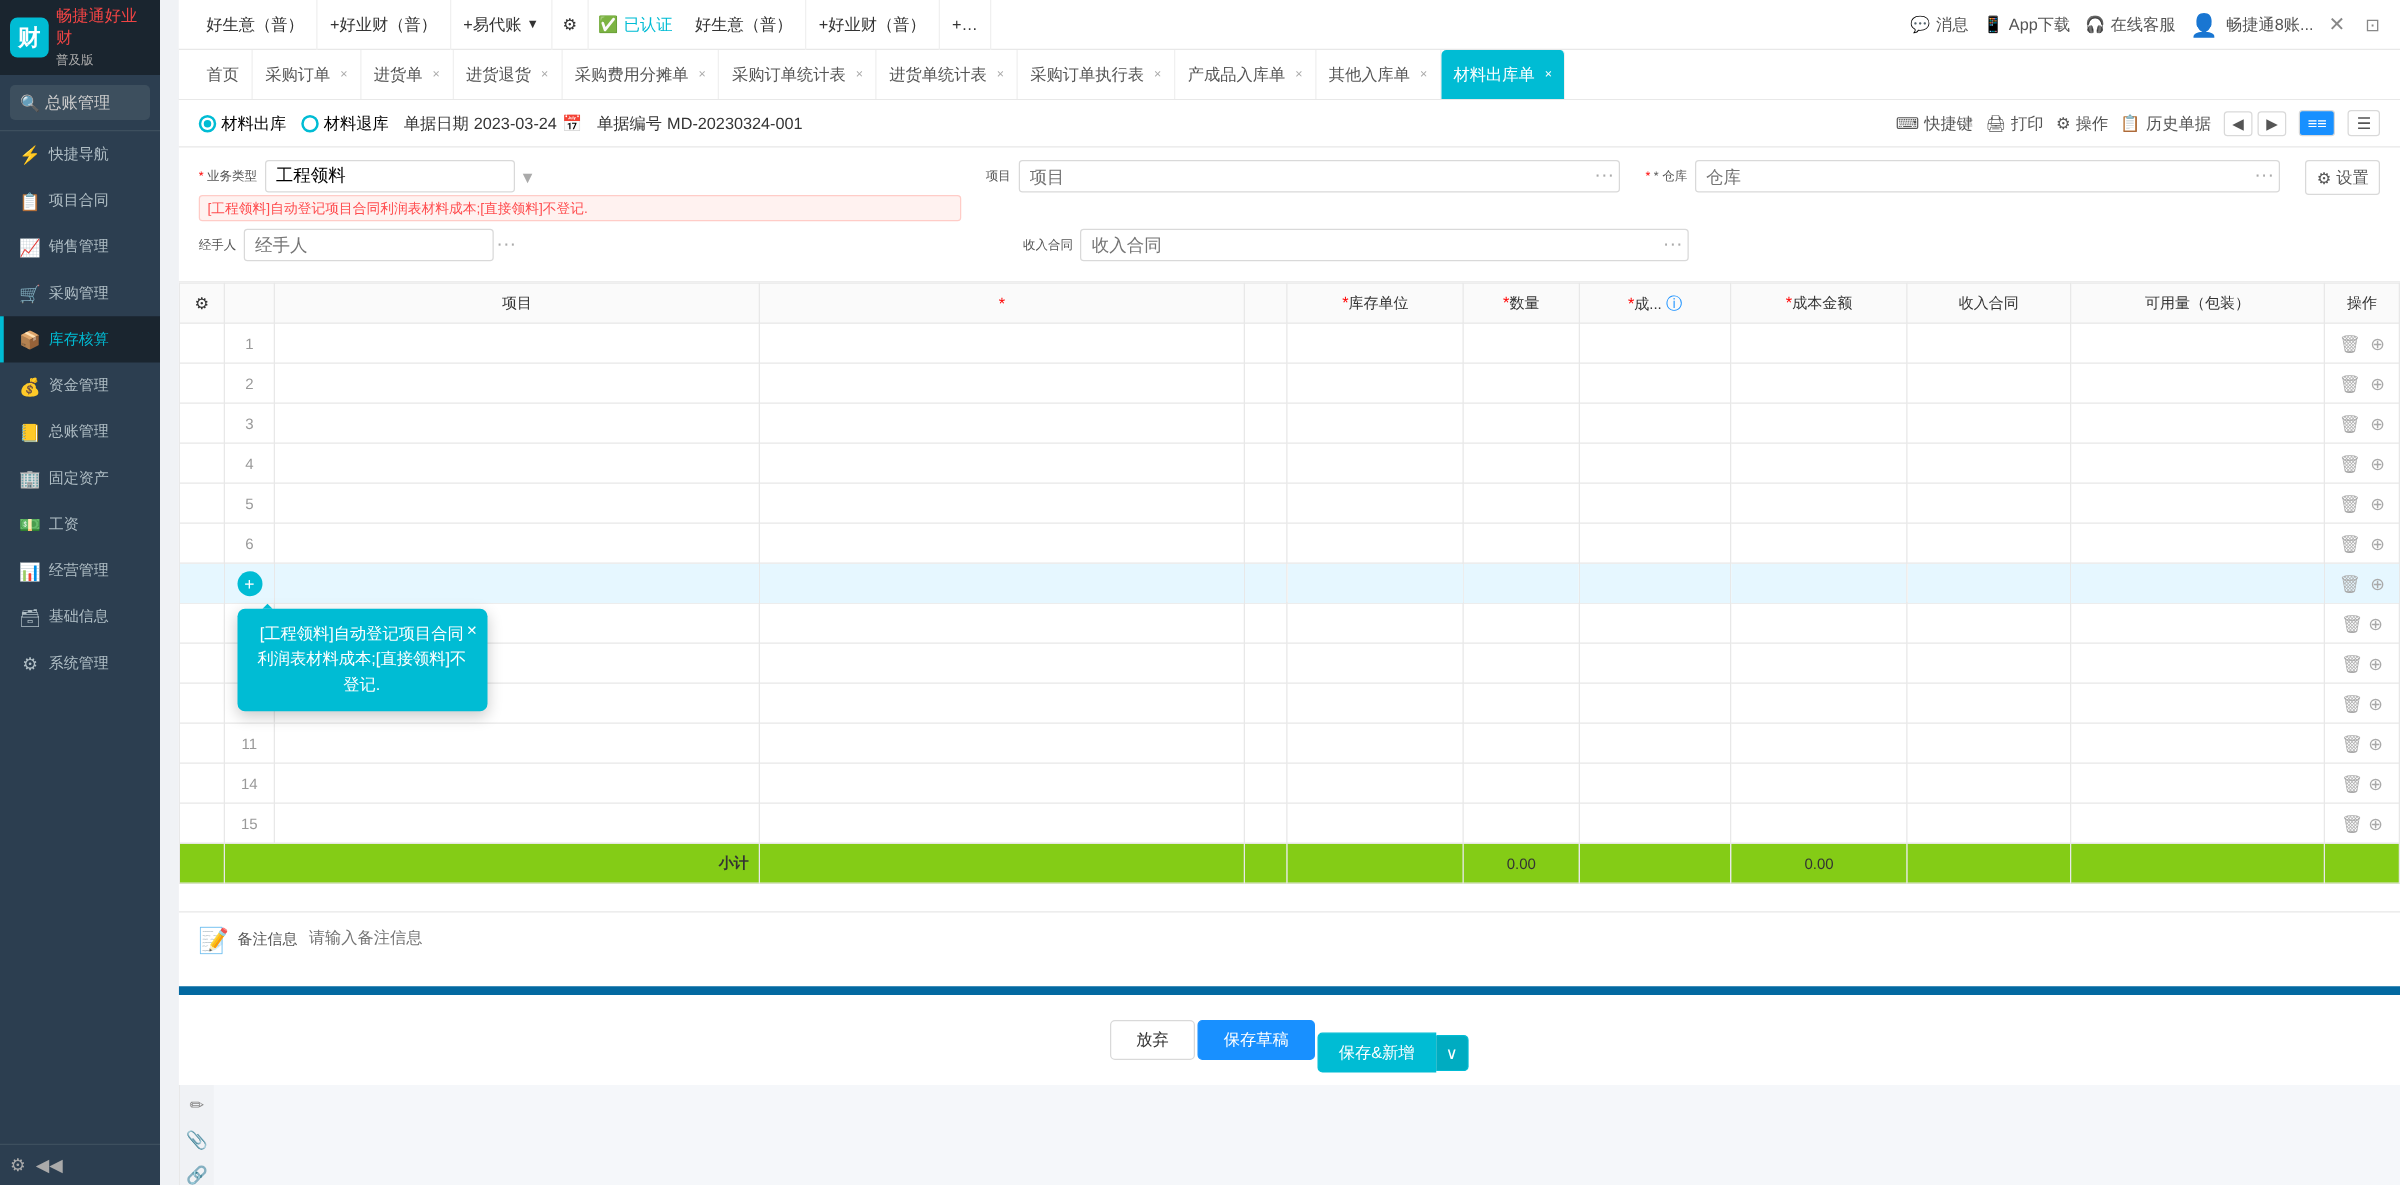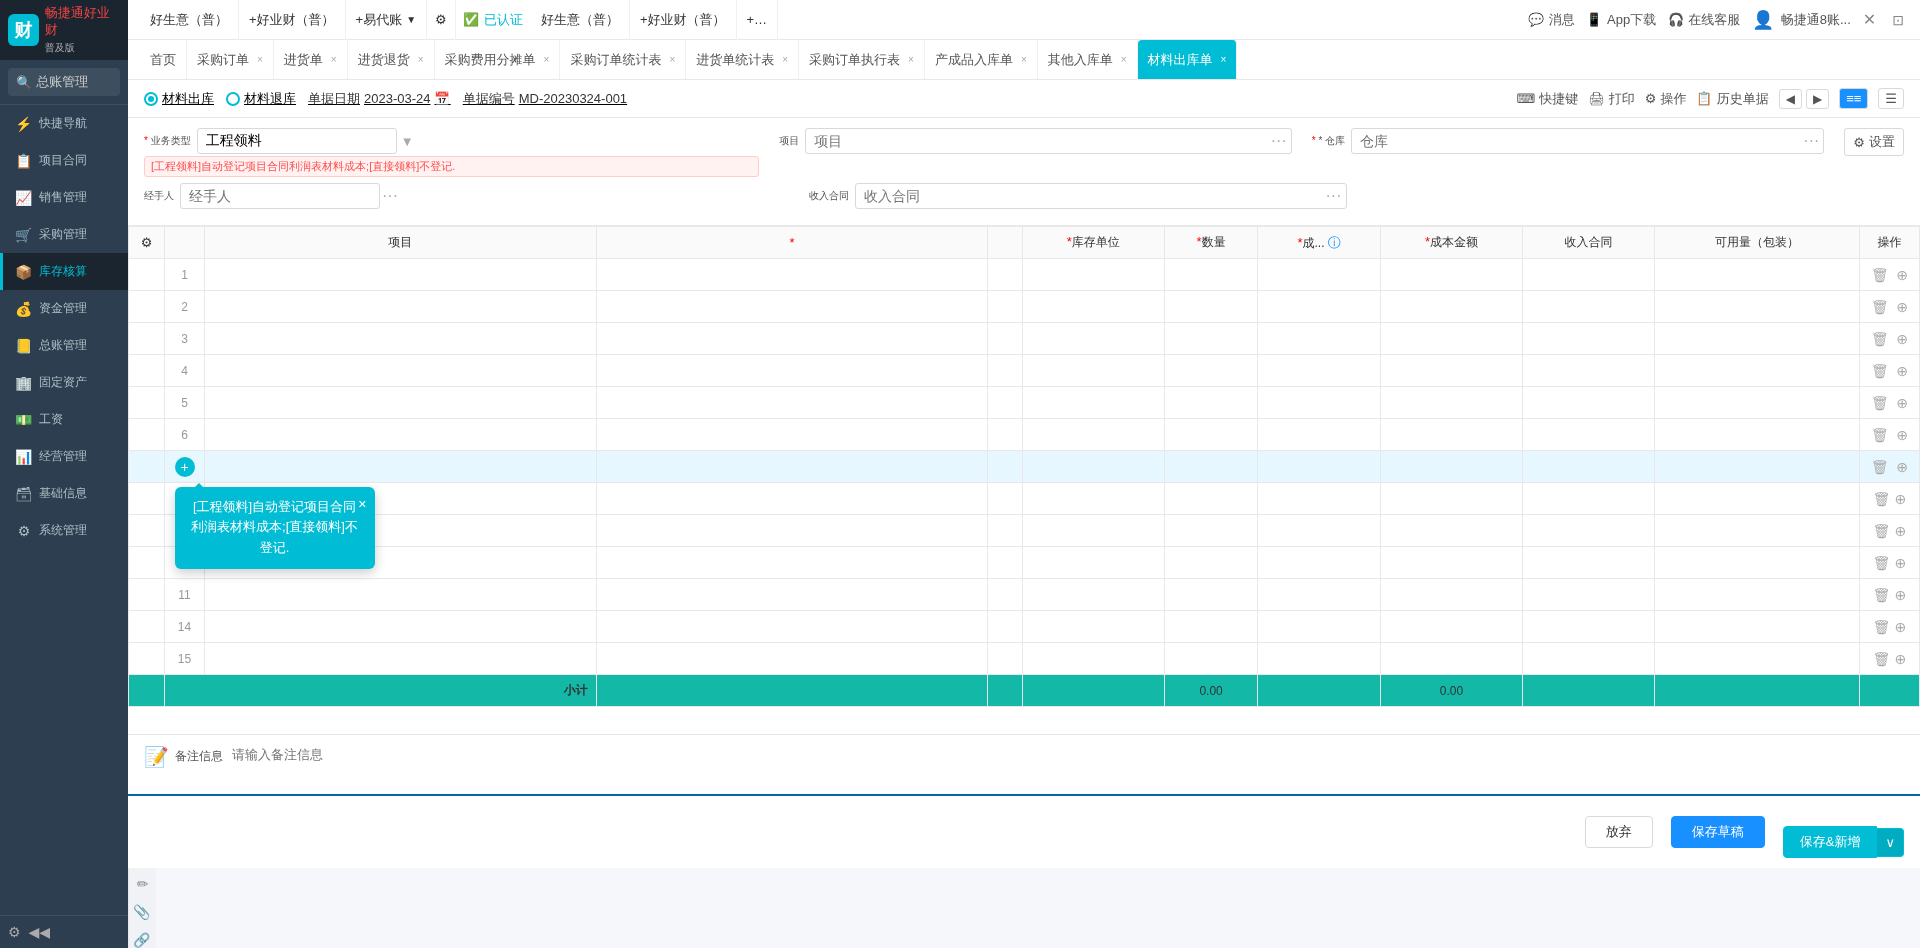--- a/index.html
+++ b/index.html
@@ -59,21 +59,21 @@
     .sidebar-item-icon { font-size: 14px; width: 18px; text-align: center; }
     .sidebar-item-label { font-size: 12px; }
     .sidebar-bottom {
       padding: 8px;
       border-top: 1px solid #3d4f5e;
       display: flex; gap: 8px; align-items: center;
     }
     .sidebar-bottom-btn { color: #aaa; cursor: pointer; font-size: 14px; }
 
     
-    .main { flex: 1; display: flex; flex-direction: column; overflow: hidden; }
+    .main { flex: 1; display: flex; flex-direction: column; overflow: hidden; padding-left: 15px; }
 
     
     .topbar {
       background: #fff;
       border-bottom: 1px solid #e8e8e8;
       height: 40px;
       display: flex;
       align-items: center;
       padding: 0 12px;
       gap: 0;
@@ -131,21 +131,21 @@
     
     .doc-area { flex: 1; background: #fff; margin: 0; display: flex; flex-direction: column; }
 
     
     .doc-toolbar {
       display: flex; align-items: center; justify-content: space-between;
       padding: 8px 16px;
       border-bottom: 1px solid #e8e8e8;
       flex-shrink: 0;
     }
-    .doc-toolbar-left { display: flex; align-items: flex-start; gap: 12px; text-decoration: underline; }
+    .doc-toolbar-left { display: flex; align-items: flex-start; gap: 12px; }
     .doc-toolbar-right { display: flex; align-items: center; gap: 10px; }
     .doc-toolbar-btn {
       display: flex; align-items: center; gap: 4px;
       color: #555; cursor: pointer; font-size: 12px;
     }
     .radio-group { display: flex; align-items: center; gap: 12px; }
     .radio-item { display: flex; align-items: center; gap: 4px; cursor: pointer; font-size: 13px; }
     .radio-dot { width: 14px; height: 14px; border-radius: 50%; border: 2px solid #00bcd4; display: flex; align-items: center; justify-content: center; }
     .radio-dot.checked::after { content: ''; width: 6px; height: 6px; background: #00bcd4; border-radius: 50%; }
     .date-field { display: flex; align-items: center; gap: 4px; color: #333; }
@@ -188,21 +188,21 @@
       text-align: center;
       white-space: nowrap;
     }
     .data-table td { text-align: center; }
     .data-table .row-num { width: 40px; color: #999; }
     .data-table .row-actions { width: 60px; }
     .action-btn { border: none; background: none; cursor: pointer; color: #aaa; font-size: 14px; padding: 2px; }
     .settings-col { width: 36px; }
     .add-row { background: #e6f7ff; }
     .add-row td { padding: 4px 8px; }
-    .subtotal-row td { background: #14b8a6; font-weight: 500; margin-top: 28px; }
+    .subtotal-row td { background: #84cc16; font-weight: 500; margin-top: 28px; }
 
     
     .tooltip-container { position: relative; display: inline-block; }
     .tooltip-box {
       position: absolute;
       background: #00bcd4;
       color: #fff;
       border-radius: 6px;
       padding: 10px 14px;
       font-size: 12px;
@@ -233,24 +233,24 @@
     }
     .footer-icon { color: #00bcd4; font-size: 20px; margin-top: 2px; }
     .footer-input {
       flex: 1; border: none; outline: none; color: #999;
       font-size: 13px; padding: 4px 0;
     }
 
     
     .action-bar {
       background: #fff;
-      border-top: 2px solid #0369a1;
+      border-top: 7px solid #0369a1;
       padding: 10px 16px;
-      display: flex; align-items: center; justify-content: flex-end;
-      gap: 18px; flex-shrink: 0;
+      display: flex; align-items: center; justify-content: center;
+      gap: 2px; flex-shrink: 0;
     }
     .btn {
       padding: 6px 20px;
       border-radius: 4px;
       cursor: pointer;
       font-size: 13px;
       border: 1px solid #d9d9d9;
       background: #fff; color: #333;
     }
     .btn-primary {

